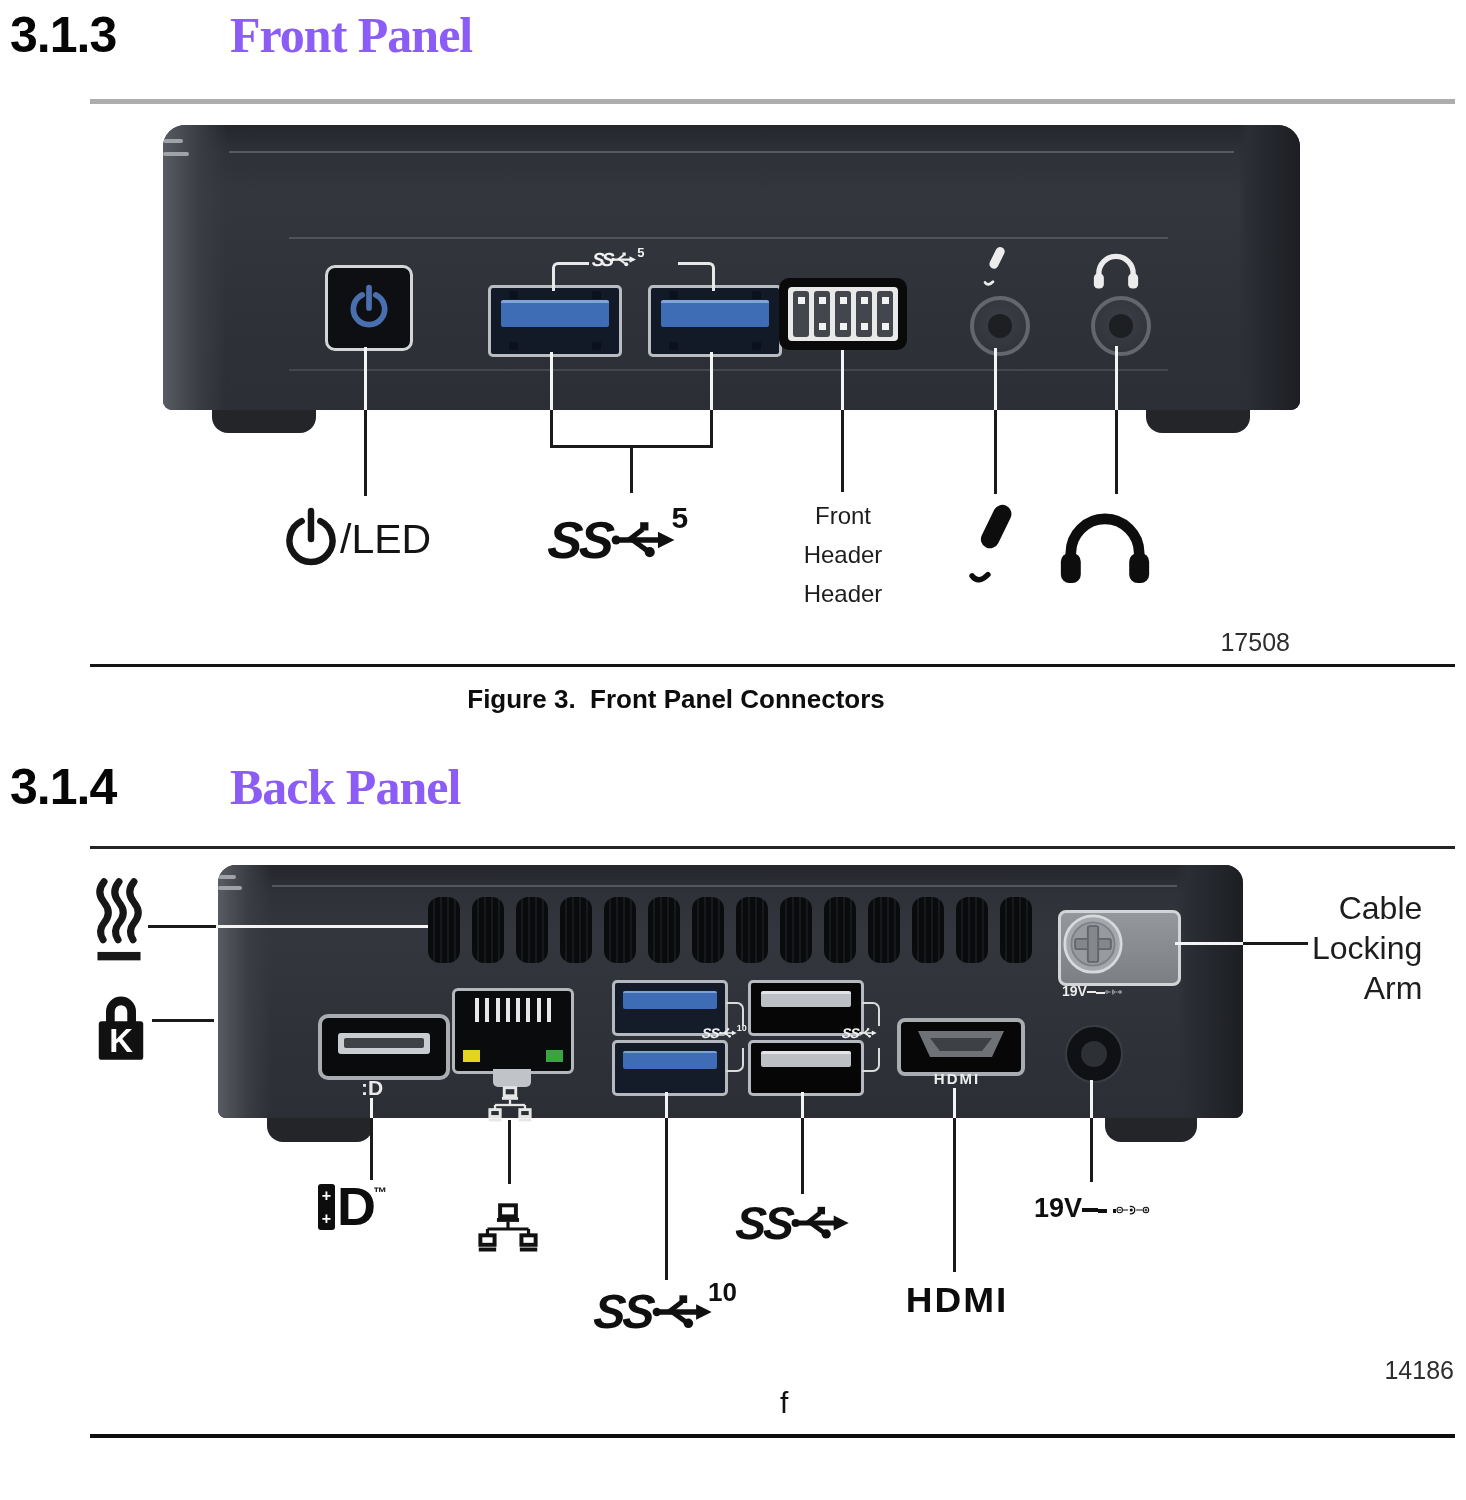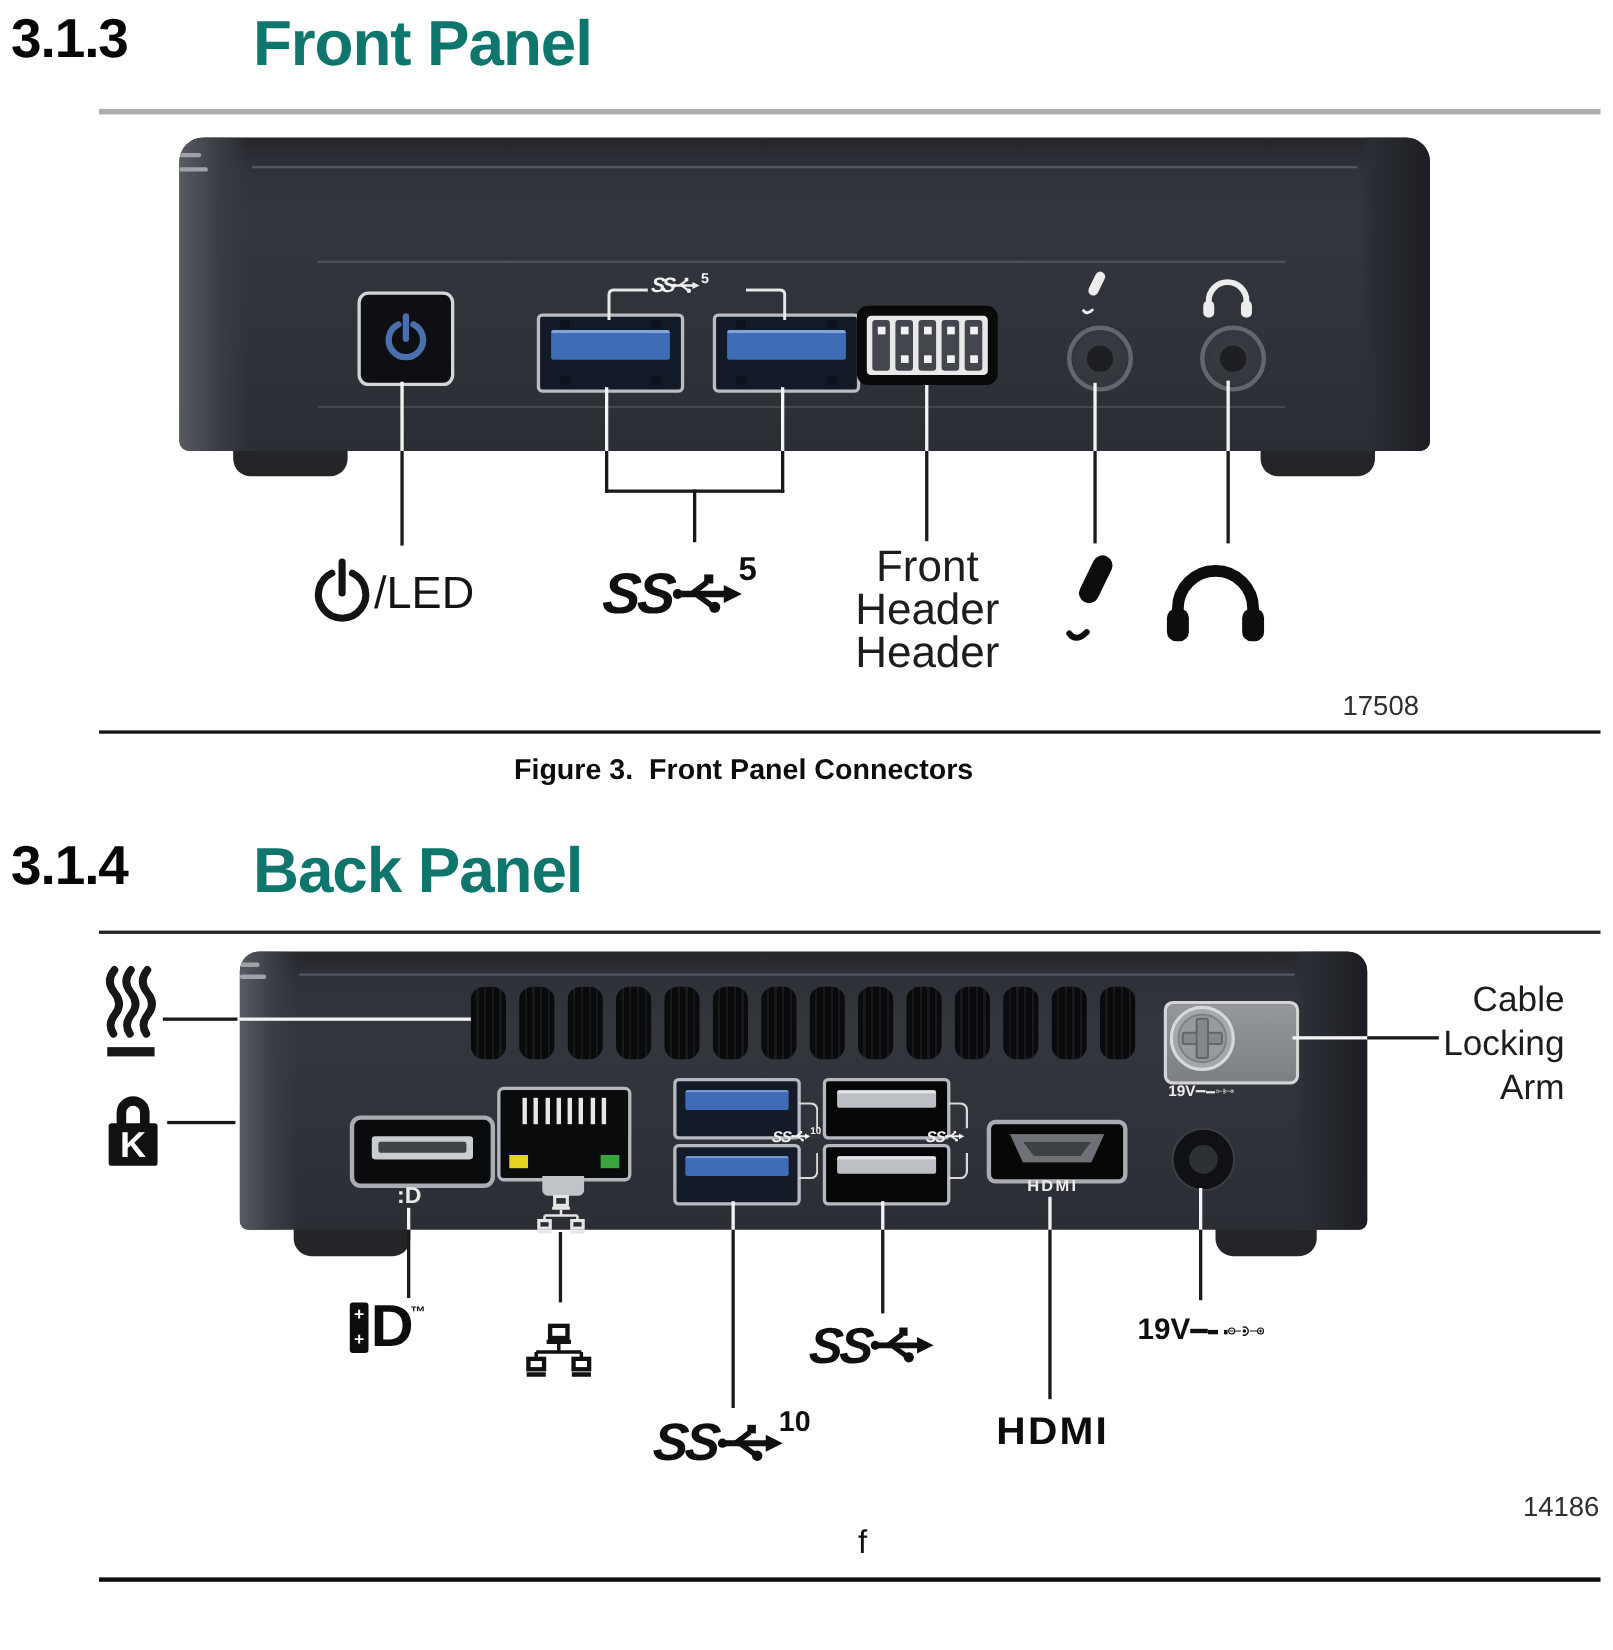--- a/index.html
+++ b/index.html
@@ -1,21 +1,21 @@
 <!DOCTYPE html>
 <html><head>
 <meta charset="utf-8">
 <style>
   html,body{margin:0;padding:0;background:#fff;}
   #page{position:relative;width:1466px;height:1500px;background:#ffffff;
         font-family:"Liberation Sans",sans-serif;overflow:hidden;color:#111;}
   .abs{position:absolute;}
   
   .sec-num{position:absolute;font-size:50px;font-weight:bold;letter-spacing:-1px;color:#060606;}
-  .sec-title{position:absolute;font-size:58px;font-weight:bold;letter-spacing:-1px;color:#0f766e;}
+  .sec-title{position:absolute;font-size:50px;font-weight:bold;letter-spacing:-1px;color:#8b5cf6;font-family:Liberation Serif, serif;}
   .caption{position:absolute;left:90px;width:1172px;text-align:center;font-size:26px;
            font-weight:bold;color:#0d0d0d;white-space:pre;}
   .artnum{position:absolute;font-size:25px;color:#2e2e2e;text-align:right;width:110px;}
   .rule{position:absolute;left:90px;width:1365px;}
   
   .ln{position:absolute;background:#1a1a1a;}
   .ln.w{background:#f4f4f4;}
   
   .chassis{position:absolute;border-radius:22px 22px 9px 9px;overflow:hidden;
            background:linear-gradient(180deg,#24262c 0px,#2e3137 26px,#33363c 70px,#2b2e34 100%);}
@@ -220,21 +220,21 @@
         <path d="M74 19 L100 32 L74 45 Z" fill="#101010" stroke="none"></path>
       <path d="M28 32 L50 15" stroke-width="8"></path>
         <rect x="46" y="4" width="13" height="13" fill="#101010" stroke="none"></rect>
       <path d="M34 32 L56 48" stroke-width="8"></path>
         <circle cx="61" cy="51" r="8" fill="#101010" stroke="none"></circle>
       <circle cx="8" cy="32" r="7" fill="#101010" stroke="none"></circle>
       </svg>
     <sup style="font-size:30px;transform:translateY(-22px);margin-left:-6px;">5</sup>
   </div>
 
-  <div class="lbl" style="left:758px;top:496px;width:170px;text-align:center;font-size:40px;line-height:39px;">
+  <div class="lbl" style="left:758px;top:496px;width:170px;text-align:center;font-size:24px;line-height:39px;">
     <div>Front</div>
     <div>Header</div>
     <div>Header</div>
   </div>
 
   <svg class="abs" style="left:966px;top:500px;color:#0d0d0d;" width="56" height="86" viewBox="0 0 46 70">
     <g transform="rotate(26 23 24)">
         <rect x="16" y="2" width="15" height="38" rx="7.5" fill="currentColor"></rect>
       </g>
     <path d="M5 62 q5 7 13 -1" fill="none" stroke="currentColor" stroke-width="4.5" stroke-linecap="round"></path>

